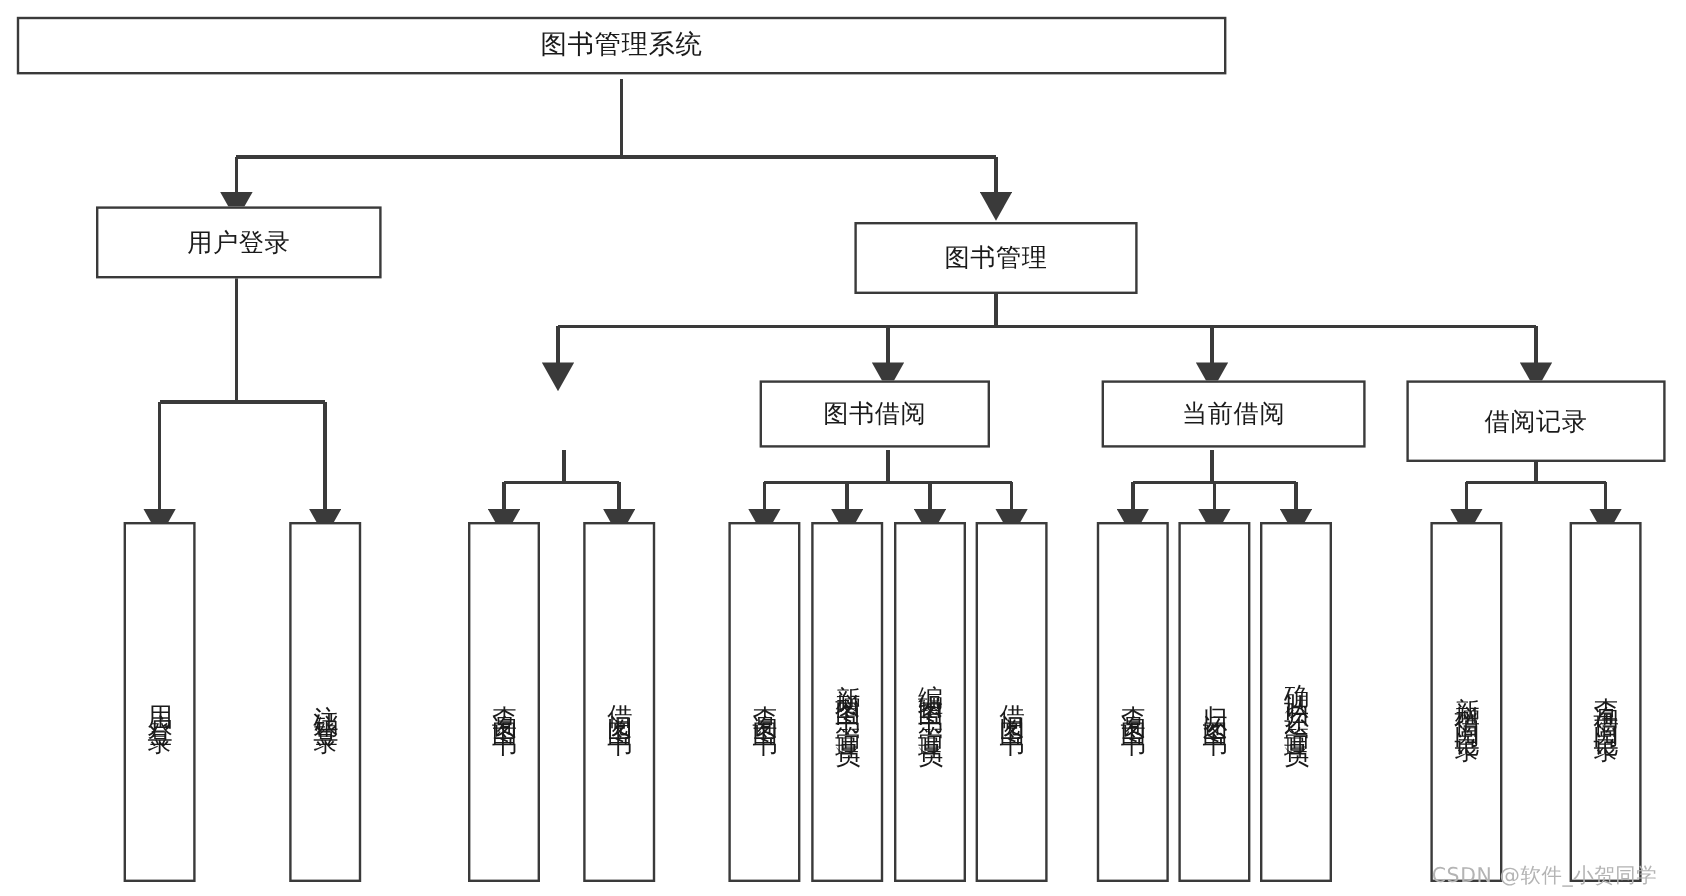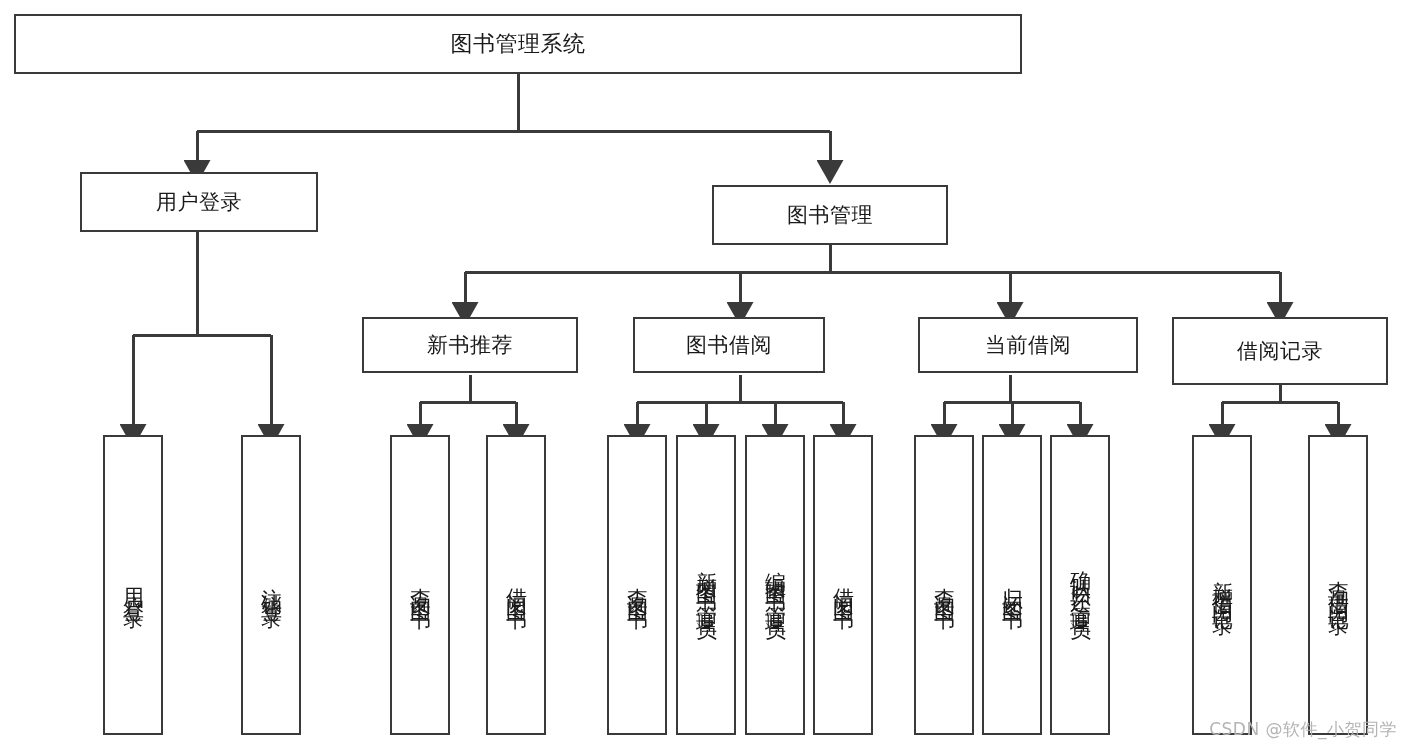--- a/index.html
+++ b/index.html
@@ -60,21 +60,21 @@
     writing-mode: vertical-rl;
     text-orientation: upright;
     font-size: 21px;
     line-height: 1.0;
     letter-spacing: 7px;
     white-space: normal;
     max-height: 100%;
   }
   .watermark {
     position: absolute;
-    right: 8px;
+    right: 24px;
     bottom: 6px;
     font-size: 17px;
     color: #b4b4b4;
     letter-spacing: 0.5px;
     user-select: none;
     white-space: nowrap;
   }
 </style>
 </head>
 <body>
@@ -124,35 +124,32 @@
       <path d="M1012,402 L1012,427" marker-end="url(#arrowhead)"></path>
       <path d="M1080,402 L1080,427" marker-end="url(#arrowhead)"></path>
 
       <path d="M1280,375 L1280,402"></path>
       <path d="M1222,402 L1338,402"></path>
       <path d="M1222,402 L1222,427" marker-end="url(#arrowhead)"></path>
       <path d="M1338,402 L1338,427" marker-end="url(#arrowhead)"></path>
     </g>
   </svg>
 
-  <div class="node horiz root" style="left:14px; top:14px; width:1008px; height:60px;">
+  <div class="node horiz root" style="left:14px; top:14px; width:1008px; height:48px;">
     <span class="node-label">图书管理系统</span>
   </div>
 
   <div class="node horiz" style="left:80px; top:172px; width:238px; height:60px;">
     <span class="node-label">用户登录</span>
   </div>
 
   <div class="node horiz" style="left:712px; top:185px; width:236px; height:60px;">
     <span class="node-label">图书管理</span>
   </div>
 
-  <div class="node horiz" style="left:362px; top:317px; width:216px; height:56px;">
-    <span class="node-label">新书推荐</span>
-  </div>
 
   <div class="node horiz" style="left:633px; top:317px; width:192px; height:56px;">
     <span class="node-label">图书借阅</span>
   </div>
 
   <div class="node horiz" style="left:902px; top:317px; width:220px; height:56px;margin-left:16px;">
     <span class="node-label">当前借阅</span>
   </div>
 
   <div class="node horiz" style="left:1172px; top:317px; width:216px; height:68px;">

